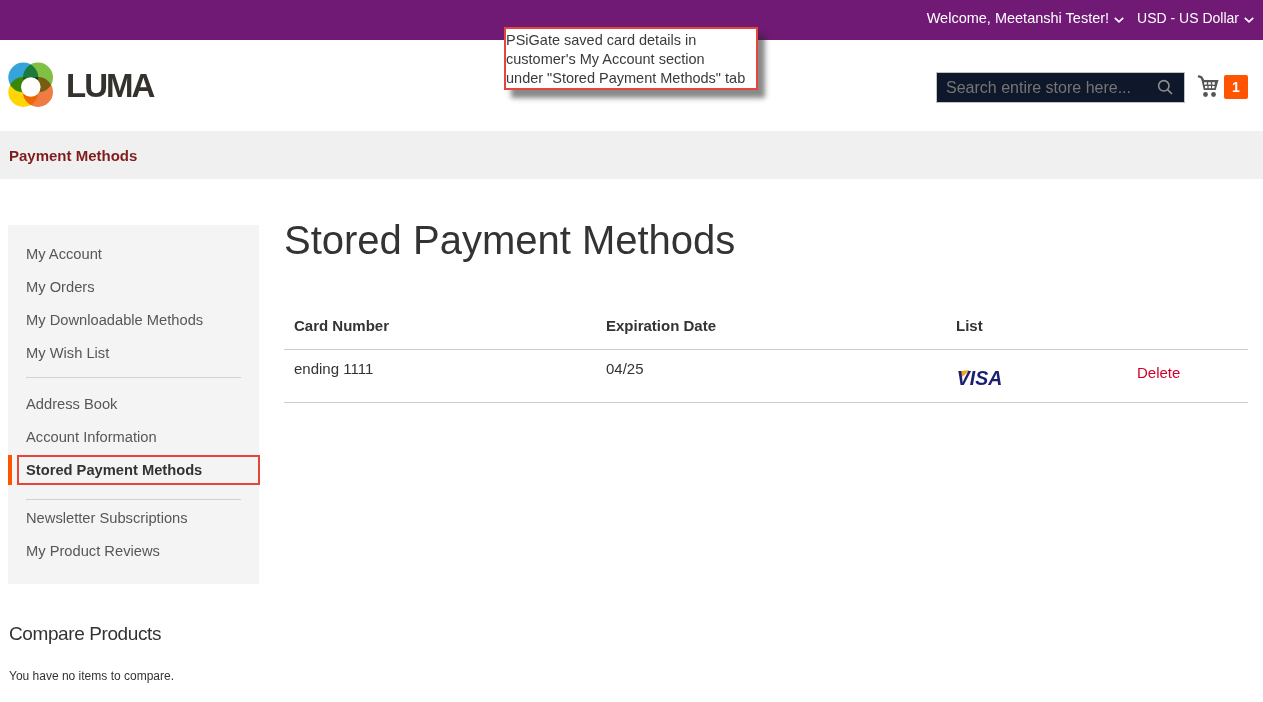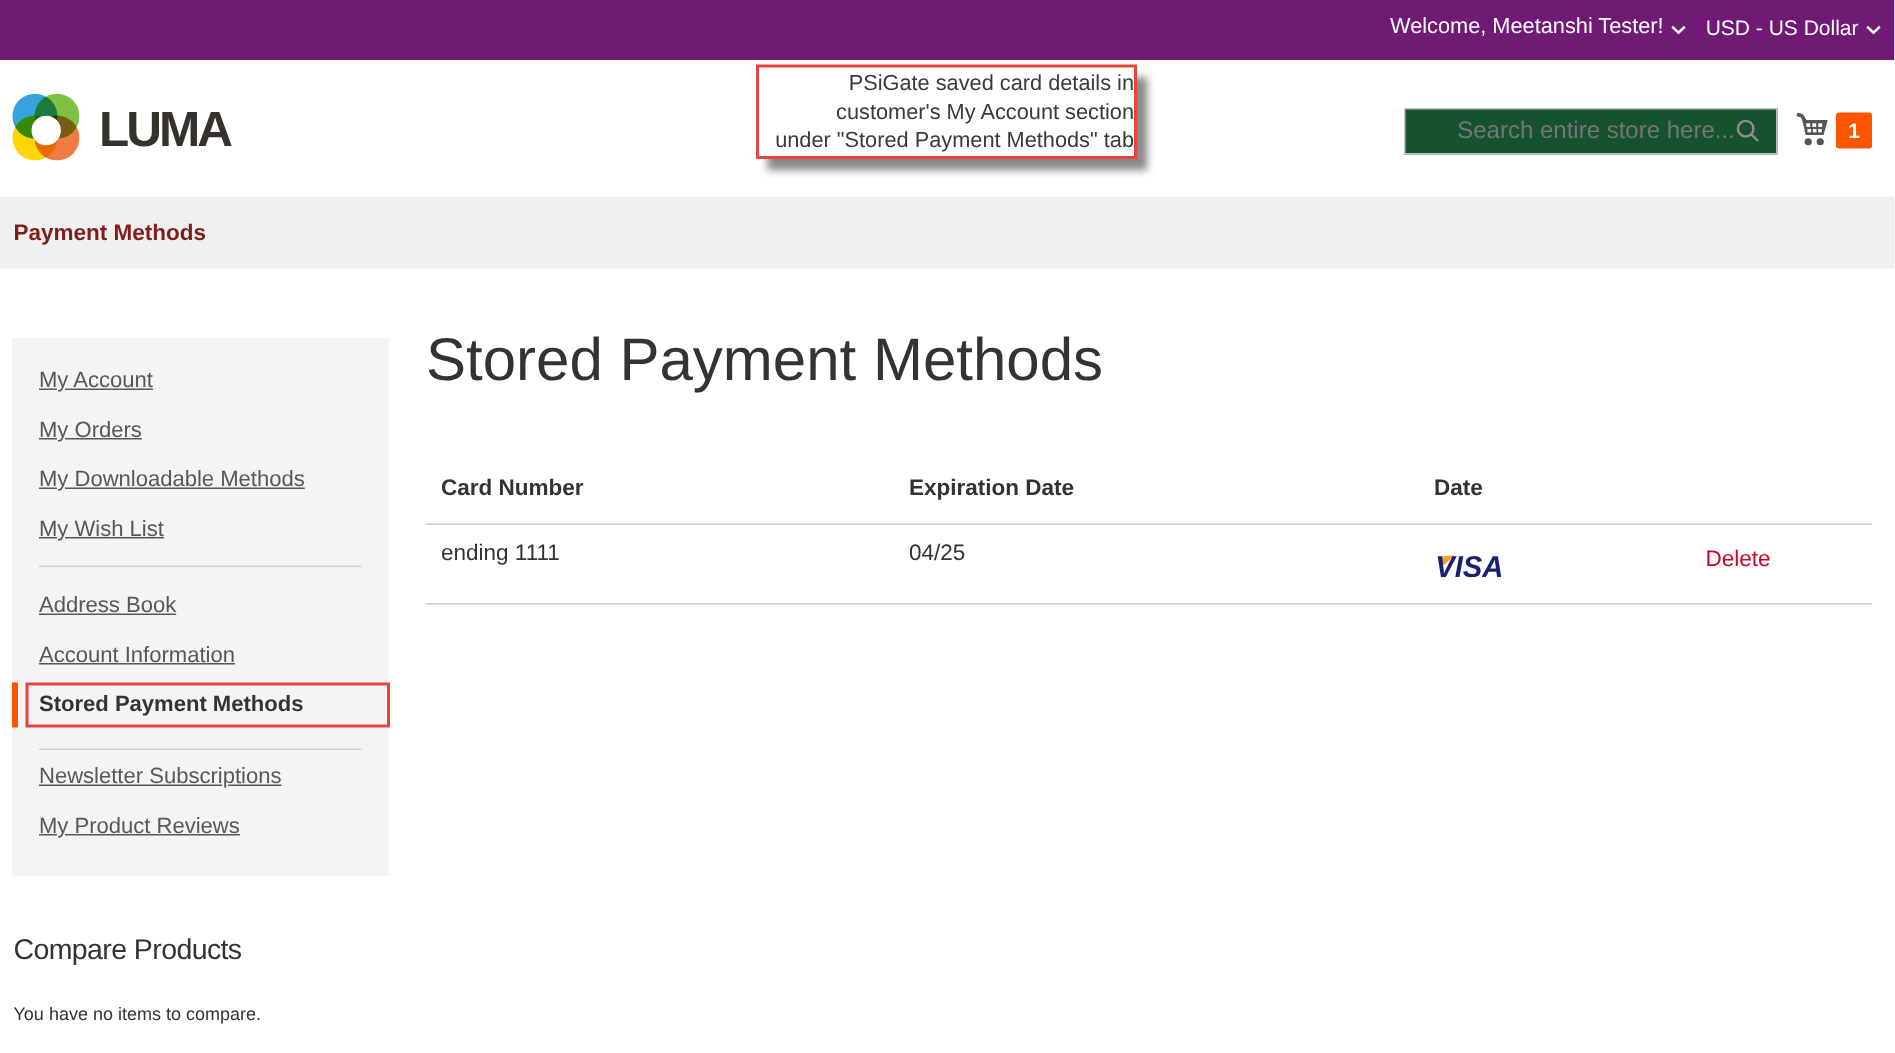--- a/index.html
+++ b/index.html
@@ -23,57 +23,56 @@
 
 
 .header { position:relative; height:91px; background:#fff; }
 .logo { position:absolute; left:8px; top:22px; }
 .logoword {
   position:absolute; left:66px; top:27px;
   font-size:33px; font-weight:700; letter-spacing:-2px; color:#35312d;
 }
 .search {
   position:absolute; left:936px; top:32px; width:249px; height:31px;
-  border:1px solid #c2c2c2; background:#14532d;
-  font-size:16px; color:#999; padding-left:9px; line-height:29px;text-align:center;
+  border:1px solid #c2c2c2; background:#0f172a;
+  font-size:16px; color:#999; padding-left:9px; line-height:29px;
 }
 .mag { position:absolute; left:1157px; top:39px; }
 .cart { position:absolute; left:1197px; top:35px; }
 .counter {
   position:absolute; left:1224px; top:35px; width:24px; height:24px;
   background:#ff5501; border-radius:2px; color:#fff;
   font-size:14px; font-weight:700; text-align:center; line-height:24px;
 }
 
 
 
 .tooltip {
   position:absolute; left:504px; top:27px; width:254px; height:63px;
   background:#fff; border:2px solid #e5463c; z-index:20;
   box-shadow:7px 8px 5px rgba(40,40,40,0.55);
-  text-align:right; font-size:14.5px; line-height:18.8px; color:#3a3a3a;
+  text-align:left; font-size:14.5px; line-height:18.8px; color:#3a3a3a;
   padding-top:2px;
-  margin-top:16px;
 }
 
 
 .crumb {
   height:48px; background:#f0f0f0; display:flex; align-items:center;
   padding-left:9px; font-size:15px; font-weight:700; color:#7f1d1d;
 }
 
 
 .columns { display:flex; margin-top:46px; padding:0 8px; }
 .sidebar {
   width:251px; background:#f4f4f4; padding:12.5px 0 16.5px;
   align-self:flex-start;
 }
 .nav { list-style:none; margin:0; padding:0; font-size:14.7px; }
 .nav li { padding:6.5px 18px; line-height:20px; }
-.nav li a { color:#575757;text-decoration:underline; }
+.nav li a { color:#575757; }
 .nav .divider1 { border-top:1px solid #d1d1d1; margin:7px 18px 10px; padding:0 !important; height:0; }
 .nav .divider2 { border-top:1px solid #d1d1d1; margin:12px 18px 2px; padding:0 !important; height:0; }
 .nav .current { position:relative; font-weight:700; color:#333; padding-left:18px; }
 .nav .current .strip {
   position:absolute; left:0; top:1.5px; width:4px; height:30px; background:#ff5501;
 }
 .nav .current .redbox {
   position:absolute; left:9px; top:1.5px; width:243px; height:30px;
   border:2px solid #e5463c;
 }
@@ -169,21 +168,21 @@
       <colgroup>
           <col style="width:312px">
           <col style="width:350px">
           <col style="width:181px">
           <col style="width:121px">
         </colgroup>
       <tbody>
           <tr>
             <th>Card Number</th>
             <th>Expiration Date</th>
-            <th>Date</th>
+            <th>List</th>
             <th></th>
           </tr>
       <tr>
         <td>ending 1111</td>
         <td>04/25</td>
         <td class="visa">
           <svg width="43" height="15" viewBox="0 0 43 15">
             <polygon points="0,1.4 11.5,0.1 4.6,6.8" fill="#f7a01e"></polygon>
             <text x="-1.2" y="14.6" font-family="Liberation Sans" font-weight="bold" font-style="italic" font-size="20" textLength="45.5" lengthAdjust="spacingAndGlyphs" fill="#1a1f71">VISA</text>
           </svg>

